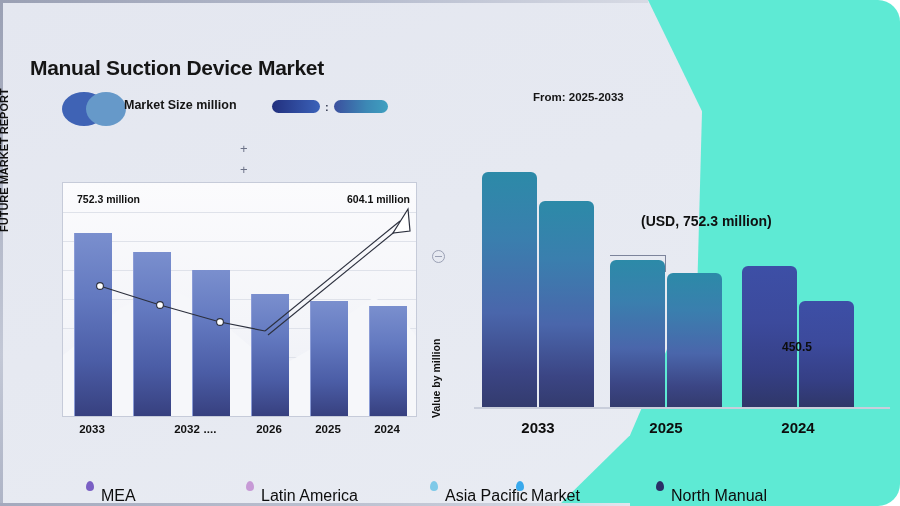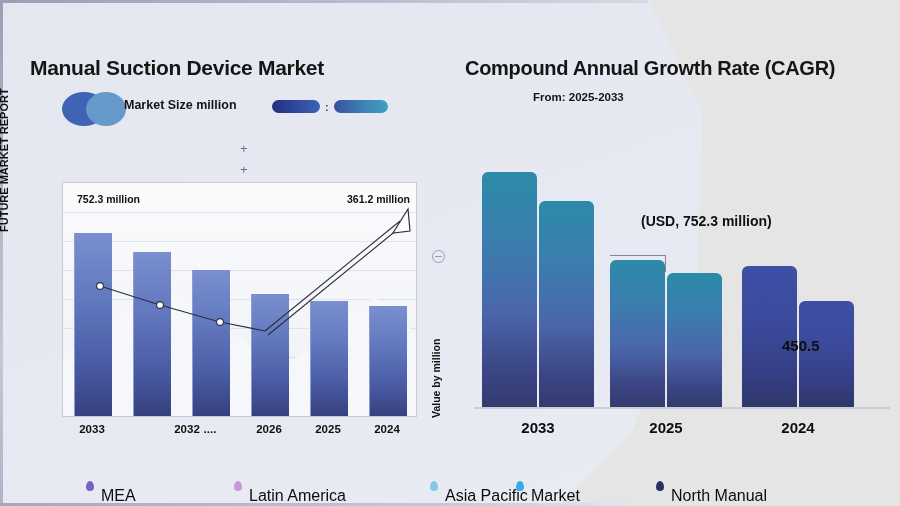--- a/index.html
+++ b/index.html
@@ -1,19 +1,19 @@
 <!DOCTYPE html>
 <html><head>
 <meta charset="utf-8">
 <style>
   * { margin:0; padding:0; box-sizing:border-box; }
   html,body { width:900px; height:506px; overflow:hidden; background:#ffffff; }
   body { font-family:"Liberation Sans", sans-serif; position:relative; }
 
-  #root { position:absolute; inset:0; background:#e5e5e5; }
+  #root { position:absolute; inset:0; background:#5eead4;border-radius:22px; }
 
   
   .panel-bg {
     position:absolute; left:0; top:0; width:900px; height:506px;
     background:linear-gradient(160deg,#e4e7f0 0%,#e6e9f1 45%,#e9ecf3 100%);
     clip-path: polygon(0 0, 72% 0, 78% 22%, 77.5% 55%, 70% 86%, 62% 100%, 0 100%);
   }
   .panel-edge-top {
     position:absolute; left:0; top:0; width:72%; height:3px;
     background:linear-gradient(90deg,#9aa0b4,#b9bfd0 60%,#d7dae4);
@@ -140,21 +140,21 @@
   }
   .rbar.navy {
     background:linear-gradient(180deg,#3d4fa6 0%,#3c4a9c 40%,#353f85 75%,#2f3769 100%);
   }
   .r-tick {
     position:absolute; bottom:4px; font-size:15px; font-weight:bold; color:#0d0d0d;
     transform:translateX(-50%); white-space:nowrap;
   }
   .r-value {
     position:absolute; left:312px; bottom:86px;
-    font-size:15px; font-weight:bold; color:#0d0d0d; white-space:nowrap;text-align:right;
+    font-size:12px; font-weight:bold; color:#0d0d0d; white-space:nowrap;text-align:right;
   }
   .r-connector {
     position:absolute; left:140px; bottom:168px; width:56px; height:17px;
     border-top:1.5px solid #7d849b; border-right:1.5px solid #7d849b;
   }
 
   
   .legend-row {
     position:absolute; left:86px; top:466px; width:720px; height:20px;
   }
@@ -199,21 +199,21 @@
         <div class="gline" style="top: 58px;"></div>
         <div class="gline" style="top: 87px;"></div>
         <div class="gline" style="top: 116px;"></div>
         <div class="gline" style="top: 145px;"></div>
         <div class="gline" style="top: 174px;"></div>
         <div class="gline" style="top: 203px;"></div>
       </div>
     <div class="hill"></div>
 
     <div class="lbl-left">752.3 million</div>
-    <div class="lbl-right">361.2 million</div>
+    <div class="lbl-right">604.1 million</div>
 
     <div class="bars-layer" id="left-bars">
         <div class="lbar" style="height: 183px; left: 11px;"></div>
         <div class="lbar" style="height: 164px; left: 70px;"></div>
         <div class="lbar" style="height: 146px; left: 129px;"></div>
         <div class="lbar" style="height: 122px; left: 188px;"></div>
         <div class="lbar" style="height: 115px; left: 247px;"></div>
         <div class="lbar" style="height: 110px; left: 306px;"></div>
       </div>
 
@@ -233,21 +233,20 @@
 
   <div class="axis-labels" id="left-axis">
       <div class="axis-tick" style="left: 30px;">2033</div>
       <div class="axis-tick" style="left: 89px; margin-left: 36px;">2032</div>
       <div class="axis-tick" style="left: 148px;">....</div>
       <div class="axis-tick" style="left: 207px;">2026</div>
       <div class="axis-tick" style="left: 266px;">2025</div>
       <div class="axis-tick" style="left: 325px;">2024</div>
     </div>
 
-  <div class="cagr-title">Compound Annual Growth Rate (CAGR)</div>
   <div class="cagr-sub">From: 2025-2033</div>
   <div class="cagr-usd">(USD, 752.3 million)</div>
 
   <div class="rchart">
     <div class="rbaseline"></div>
     <div class="r-connector"></div>
     <div id="right-bars">
         <div class="rbar" style="height: 235px; width: 55px; left: 12px;"></div>
         <div class="rbar" style="height: 206px; width: 55px; left: 69px; border-radius: 6px 6px 0px 0px;"></div>
         <div class="rbar" style="height: 147px; width: 55px; left: 140px;"></div>
@@ -261,21 +260,21 @@
         <div class="r-tick" style="left: 328px;">2024</div>
       </div>
     <div class="r-value">450.5</div>
   </div>
 
   <div class="legend-row" id="legend-row">
       <div class="legend-item" style="left: 0px;">
         <span class="legend-dot" style="background: rgb(122, 95, 196);"></span>
         <span class="legend-text">MEA</span>
       </div>
-      <div class="legend-item" style="left: 148px;">
+      <div class="legend-item" style="left: 160px;">
         <span class="legend-dot" style="background: rgb(199, 154, 214);"></span>
         <span class="legend-text">Latin America</span>
       </div>
       <div class="legend-item" style="left: 300px; padding-left: 44px;">
         <span class="legend-dot" style="background: rgb(126, 201, 232);"></span>
         <span class="legend-text">Asia Pacific</span>
       </div>
       <div class="legend-item" style="left: 430px;">
         <span class="legend-dot" style="background: rgb(57, 169, 236);"></span>
         <span class="legend-text">Market</span>

